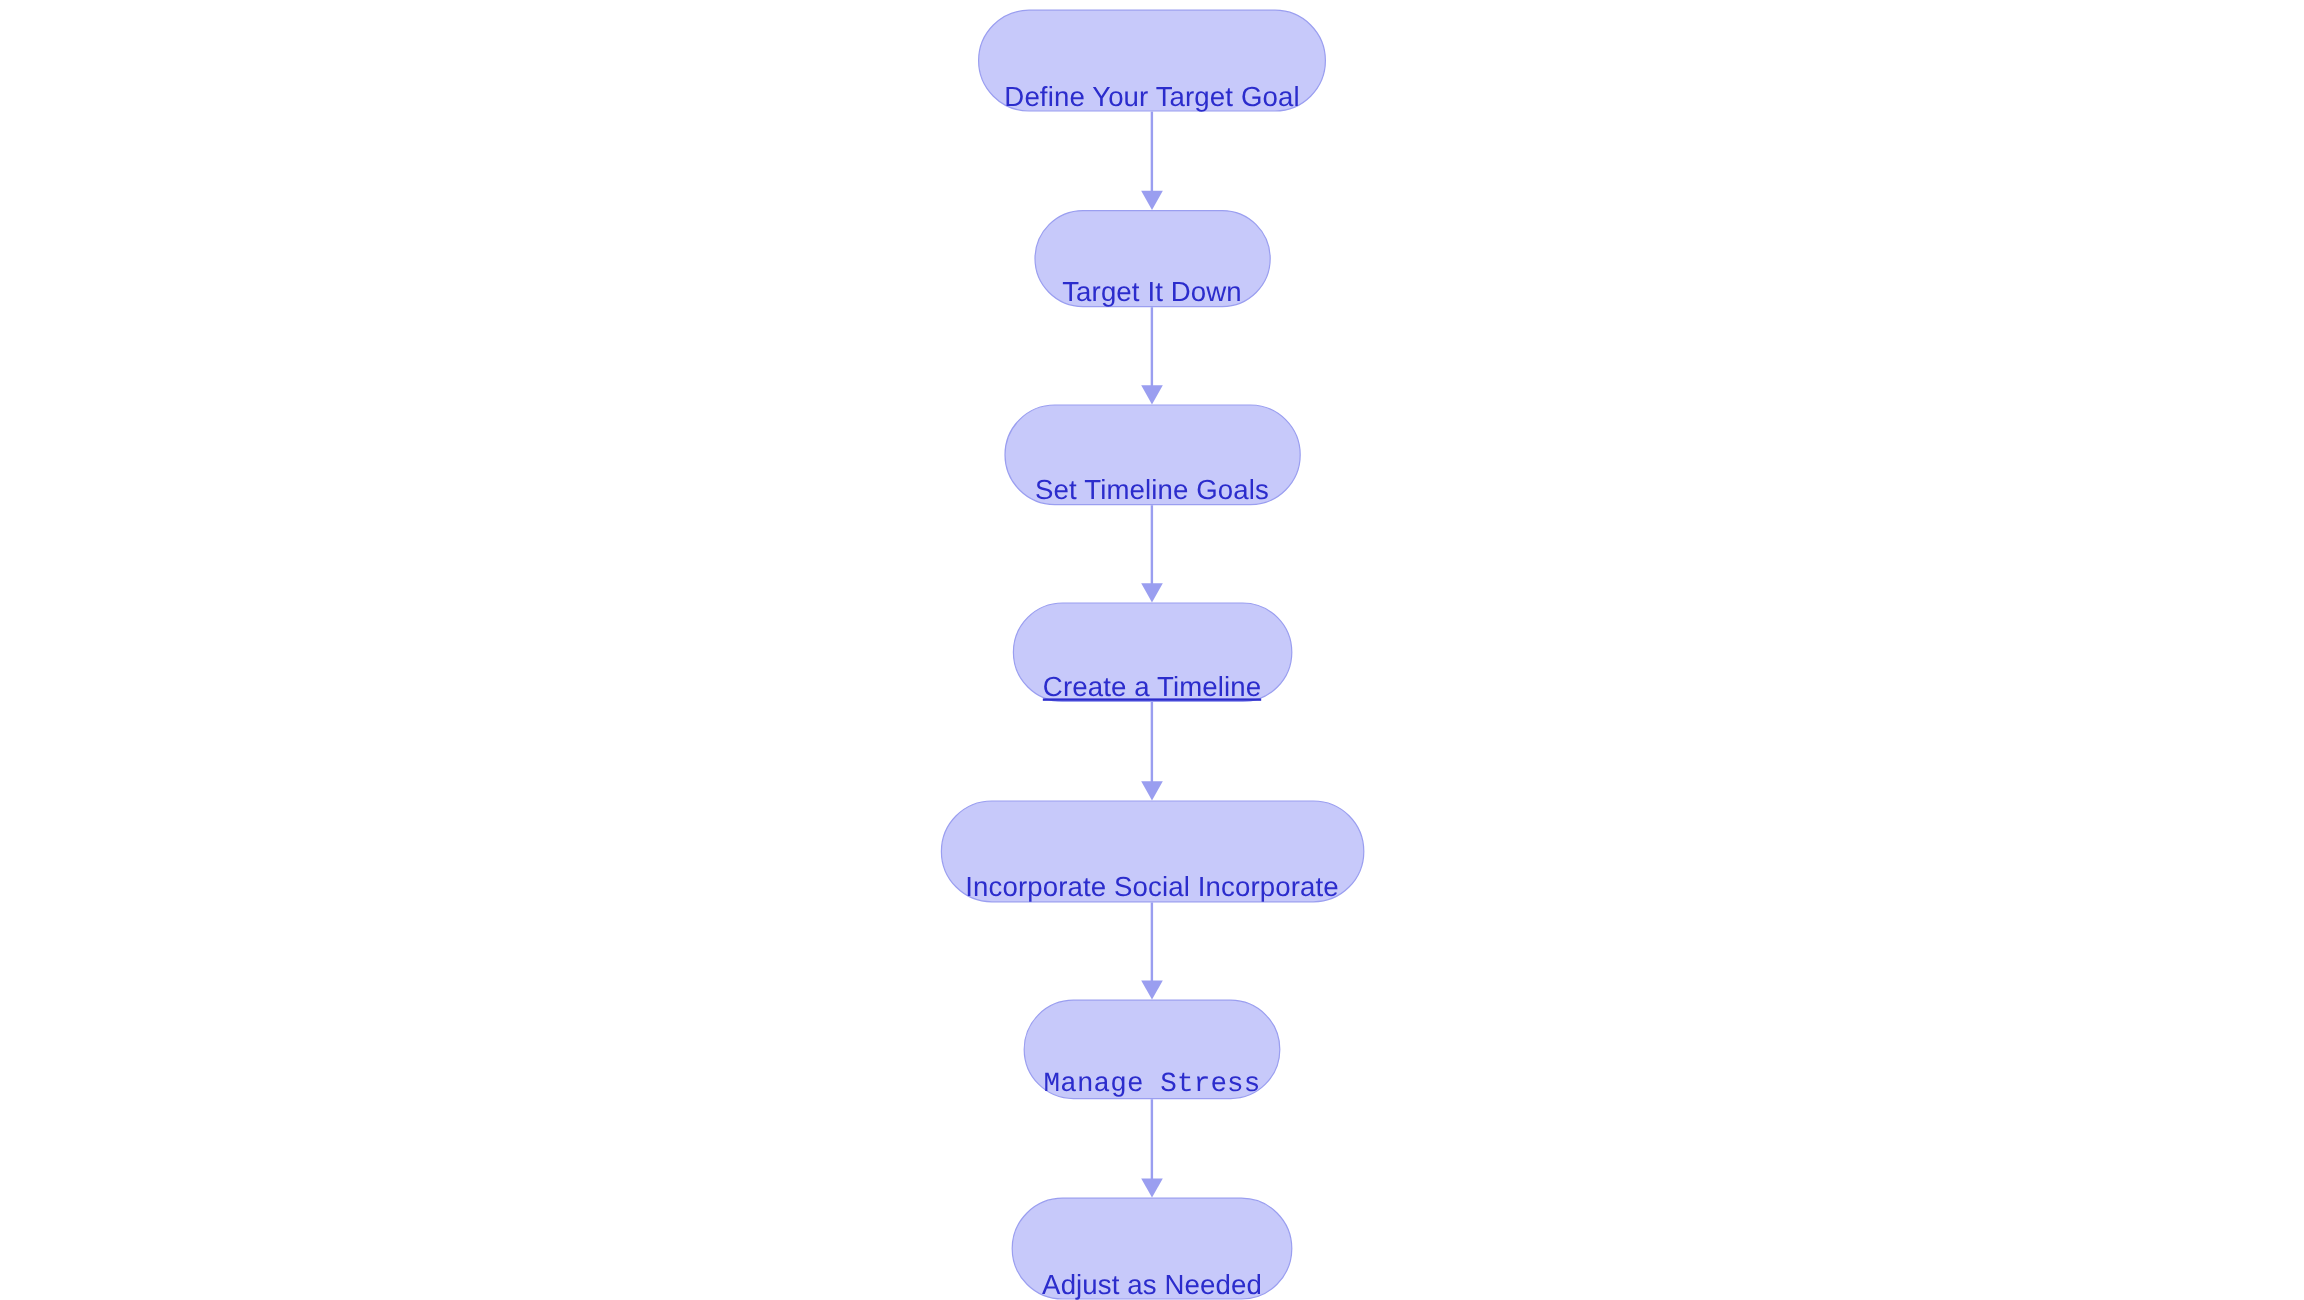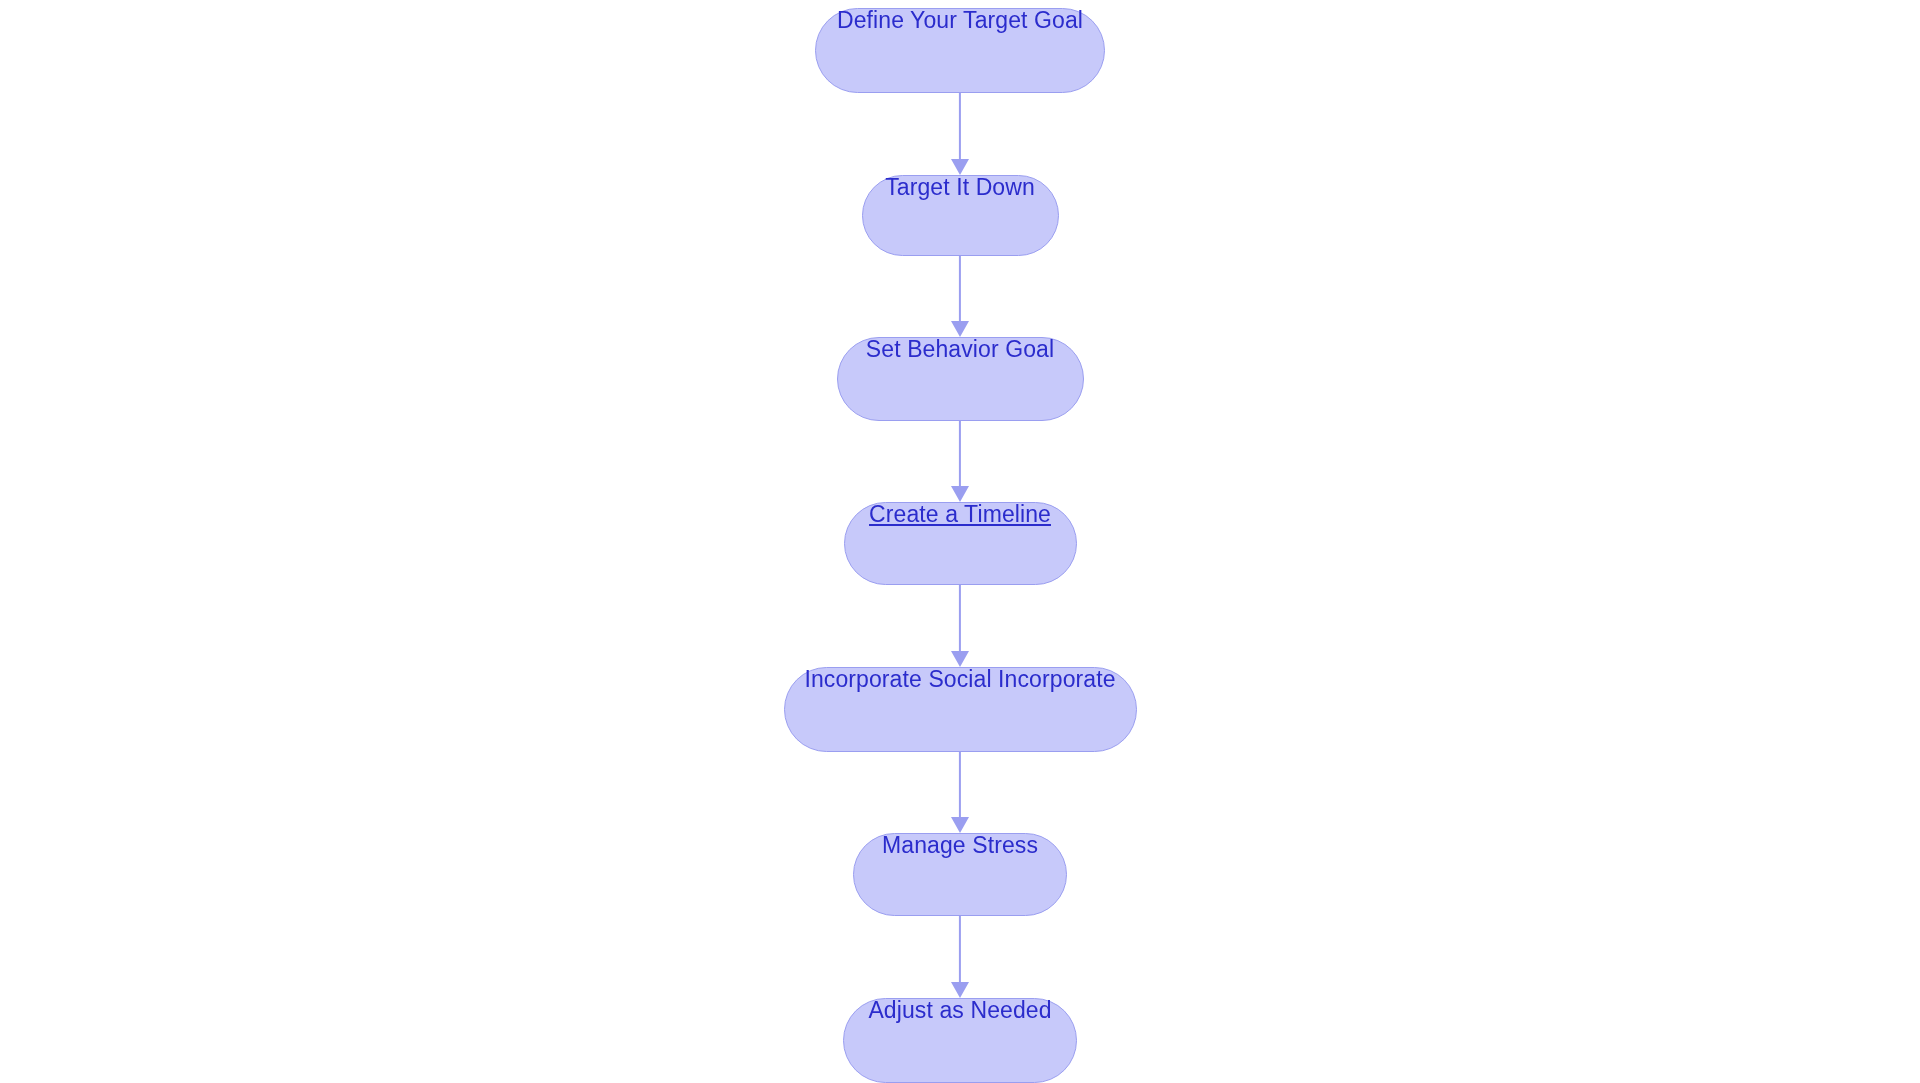--- a/index.html
+++ b/index.html
@@ -29,21 +29,21 @@
     height: 1083px;
     display: flex;
     flex-direction: column;
     align-items: center;
   }
 
   
   .node {
     box-sizing: border-box;
     display: flex;
-    align-items: flex-start;
+    align-items: flex-end;
     justify-content: center;
     background: #c7c9fa;
     border: 1.4px solid #9a9ef0;
     border-radius: 999px;
     color: #2b2ccc;
     font-size: 23px;
     line-height: 1;
     letter-spacing: 0.1px;
     white-space: nowrap;
     padding: 0 26px;
@@ -55,21 +55,21 @@
     font-size: 23px;
     line-height: 1;
   }
 
   
   .node.n0 { width: 290px; height: 86px; margin-top: 8px; }
   .node.n1 { width: 197px; height: 82px; }
   .node.n2 { width: 247px; height: 84px; }
   .node.n3 { width: 233px; height: 84px; text-decoration: underline; }
   .node.n4 { width: 353px; height: 86px; }
-  .node.n5 { width: 214px; height: 84px; }
+  .node.n5 { width: 214px; height: 84px; font-family: Liberation Mono, monospace; }
   .node.n6 { width: 234px; height: 86px; }
 
   
   .connector {
     position: relative;
     width: 26px;
     height: 82px;
     display: flex;
     justify-content: center;
   }
@@ -112,21 +112,21 @@
     <div class="node n1">
       <span class="node-label">Target It Down</span>
     </div>
 
     <div class="connector">
       <span class="conn-line"></span>
       <span class="conn-head"></span>
     </div>
 
     <div class="node n2">
-      <span class="node-label">Set Behavior Goal</span>
+      <span class="node-label">Set Timeline Goals</span>
     </div>
 
     <div class="connector">
       <span class="conn-line"></span>
       <span class="conn-head"></span>
     </div>
 
     <div class="node n3">
       <span class="node-label">Create a Timeline</span>
     </div>

